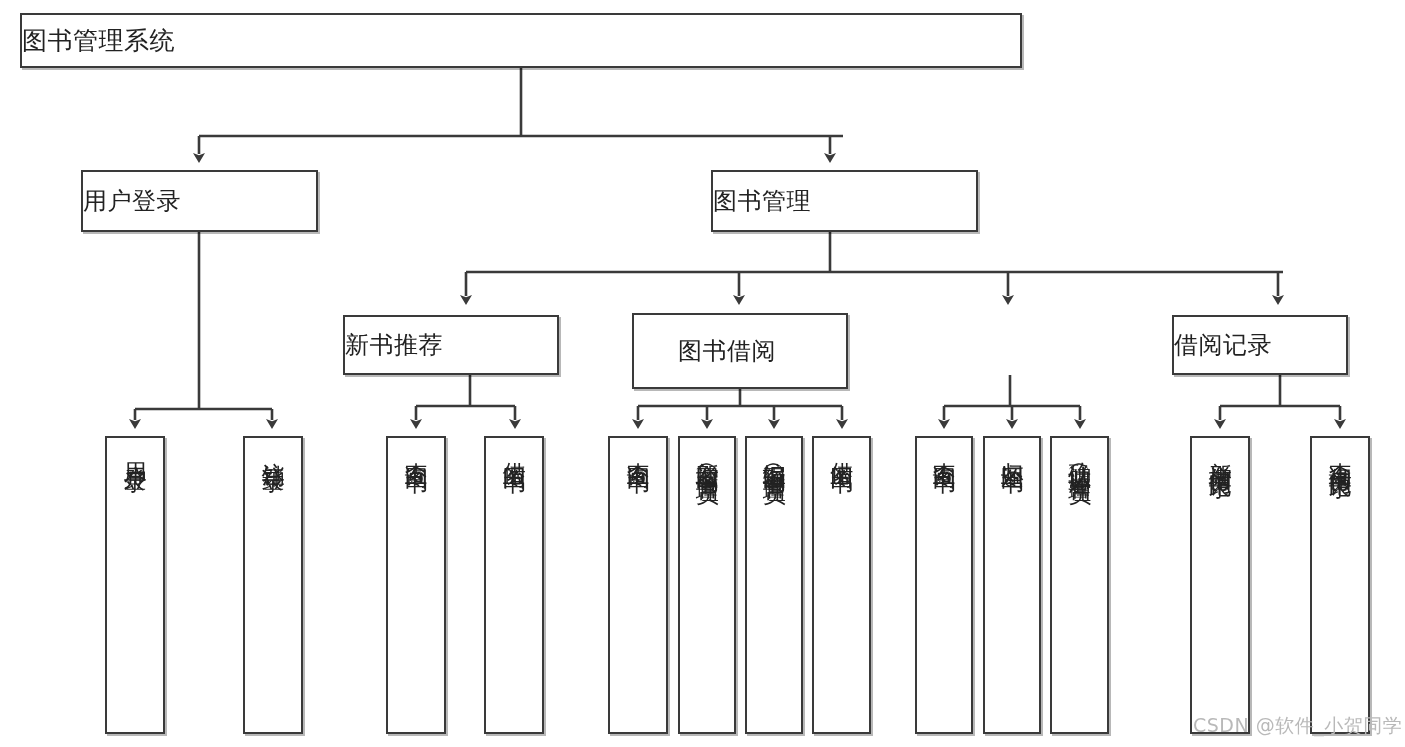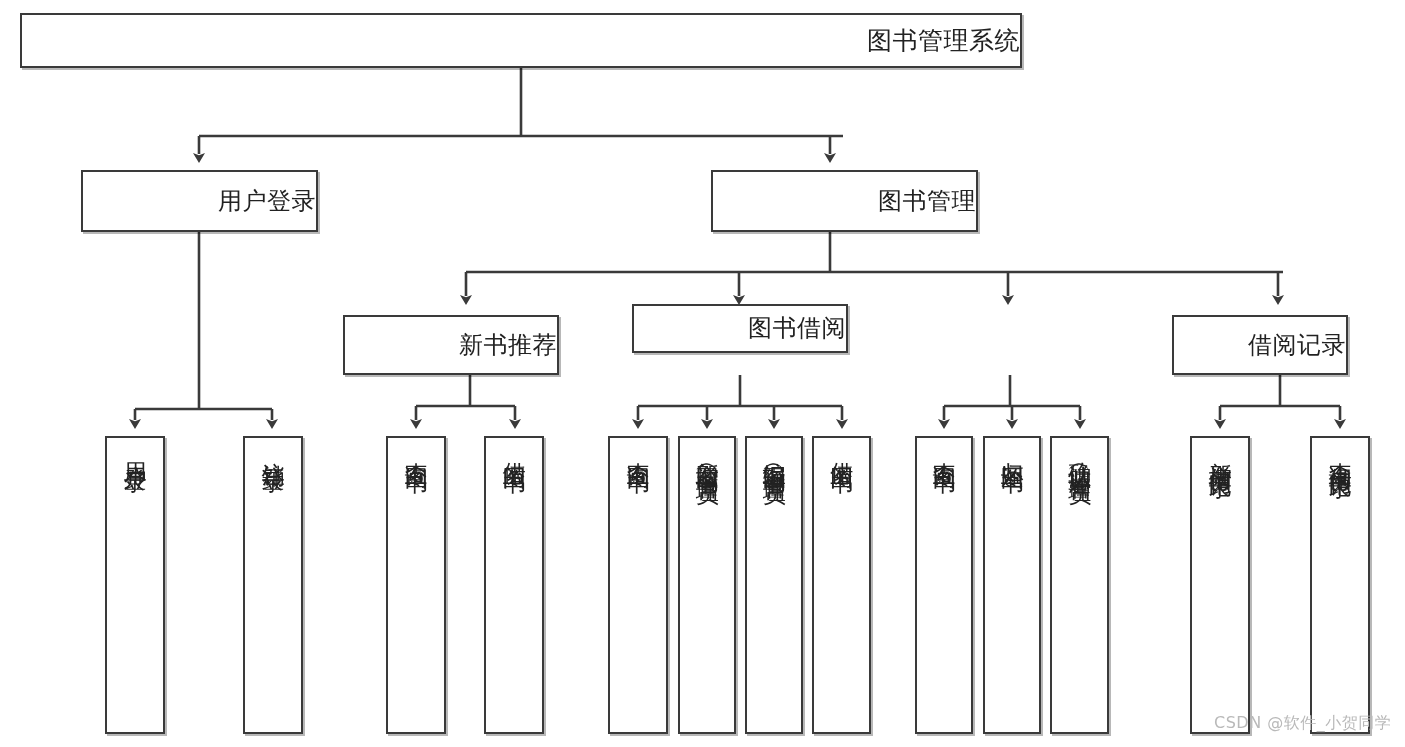--- a/index.html
+++ b/index.html
@@ -26,21 +26,21 @@
     pointer-events: none;
   }
   .node {
     position: absolute;
     box-sizing: border-box;
     background: #ffffff;
     border: 2px solid #3a3a3a;
     box-shadow: 2px 2px 0 0 rgba(0,0,0,0.28);
     display: flex;
     align-items: center;
-    justify-content: flex-end;
+    justify-content: flex-start;
     color: #222222;
   }
   .node.horiz {
     font-size: 24px;
     letter-spacing: 0.5px;
     line-height: 1.1;
   }
   .node.horiz.big {
     font-size: 25px;
   }
@@ -53,26 +53,25 @@
   .node.vert .vlabel {
     writing-mode: vertical-rl;
     text-orientation: upright;
     letter-spacing: 3px;
     line-height: 1.02;
     white-space: nowrap;
     display: block;
   }
   .watermark {
     position: absolute;
-    font-size: 16px;
+    font-size: 19px;
     color: #b9b9b9;
     white-space: nowrap;
     letter-spacing: 0.5px;
     font-family: "DejaVu Sans", "Liberation Sans", sans-serif;
-    margin-left: 21px;
   }
 </style>
 </head>
 <body>
 
 <div id="canvas">
 
   <svg id="edges" viewBox="0 0 1405 747" width="1405" height="747">
     <defs>
       <marker id="arrow" markerWidth="10" markerHeight="12" refX="1" refY="6" orient="auto" markerUnits="userSpaceOnUse">
@@ -130,21 +129,21 @@
   <div class="node horiz" id="node-l2-0" style="left: 81px; top: 170px; width: 237px; height: 62px;">
     <span>用户登录</span>
   </div>
   <div class="node horiz" id="node-l2-1" style="left: 711px; top: 170px; width: 267px; height: 62px;">
     <span>图书管理</span>
   </div>
 
   <div class="node horiz" id="node-l3-0" style="left: 343px; top: 315px; width: 216px; height: 60px;">
     <span>新书推荐</span>
   </div>
-  <div class="node horiz" id="node-l3-1" style="left: 632px; top: 304px; width: 216px; height: 49px;">
+  <div class="node horiz" id="node-l3-1" style="left: 632px; top: 313px; width: 216px; height: 76px; padding-left: 44px;">
     <span>图书借阅</span>
   </div>
   <div class="node horiz" id="node-l3-3" style="left: 1172px; top: 315px; width: 176px; height: 60px;">
     <span>借阅记录</span>
   </div>
 
   <div class="node vert" id="node-leaf-0" style="left: 105px; top: 436px; width: 60px; height: 298px;">
     <span class="vlabel">用户登录</span>
   </div>
   <div class="node vert" id="node-leaf-1" style="left: 243px; top: 436px; width: 60px; height: 298px;">

